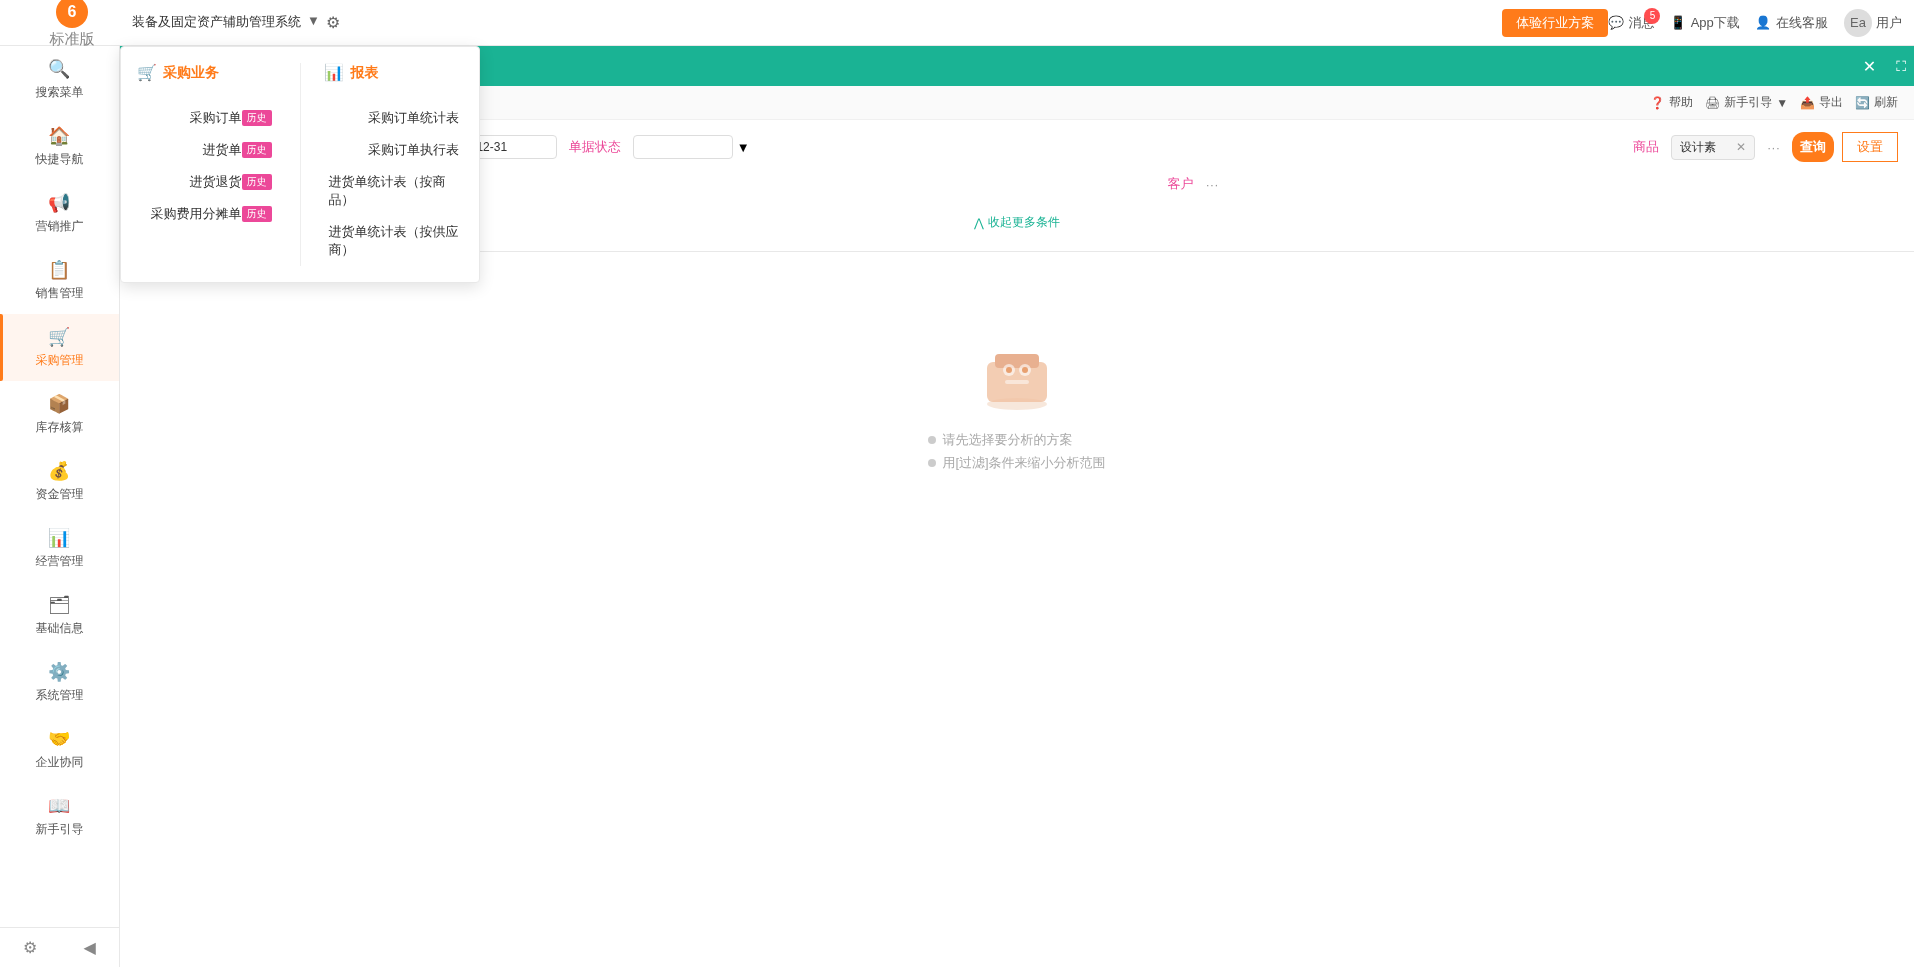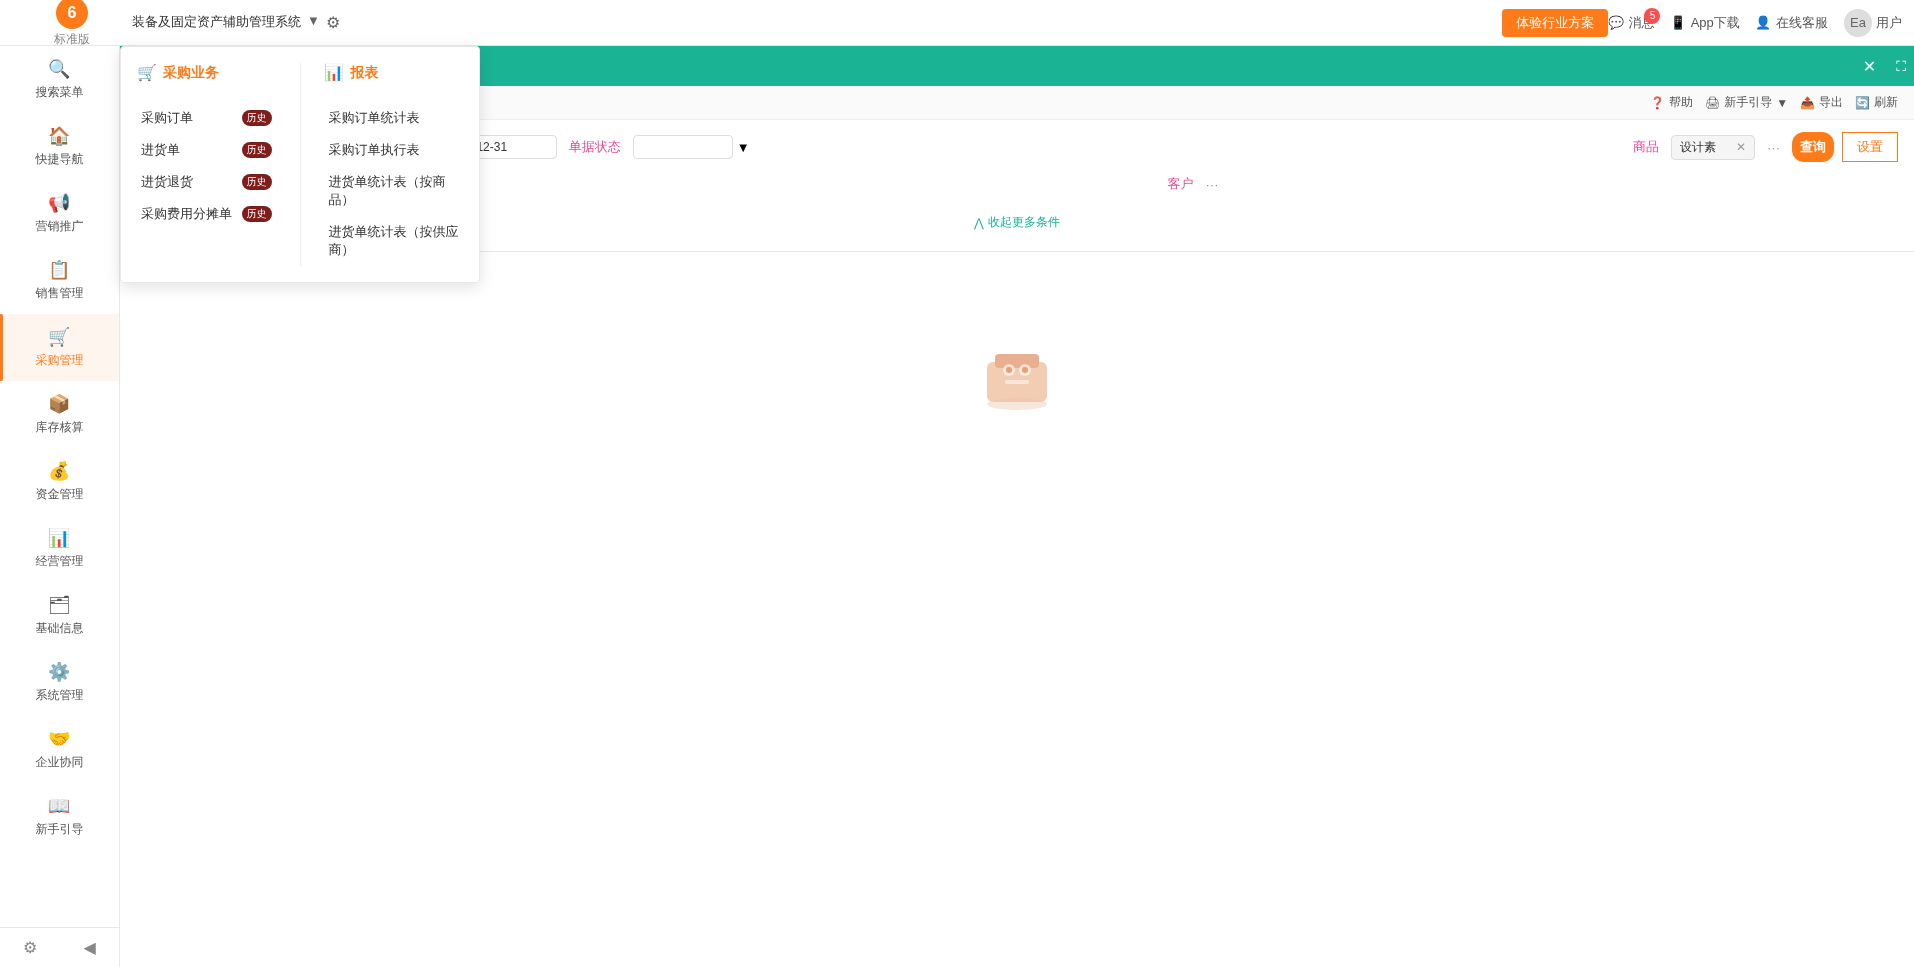--- a/index.html
+++ b/index.html
@@ -2,21 +2,21 @@
 <html><head>
   <meta charset="utf-8">
   <style>
     * { box-sizing: border-box; margin: 0; padding: 0; }
     body { font-family: "Microsoft YaHei", "PingFang SC", sans-serif; font-size: 13px; background: #f5f5f5; height: 967px; overflow: hidden; display: flex; flex-direction: column; }
 
     
     .topbar { height: 46px; background: #fff; display: flex; align-items: center; padding: 0 12px; border-bottom: 1px solid #e8e8e8; z-index: 100; }
     .topbar-logo { width: 120px; display: flex; flex-direction: column; align-items: center; justify-content: center; }
     .logo-icon { width: 32px; height: 32px; background: #ff7b1a; border-radius: 50%; display: flex; align-items: center; justify-content: center; color: white; font-size: 16px; font-weight: bold; }
-    .logo-text { font-size: 12px; color: #888; margin-top: 2px; }
+    .logo-text { font-size: 15px; color: #888; margin-top: 2px; }
     .topbar-system { display: flex; gap: 6px; color: #333; font-size: 13px; flex: 1; }
     .topbar-system span { font-weight: 500; }
     .topbar-dropdown { cursor: pointer; color: #666; }
     .topbar-settings { cursor: pointer; color: #666; font-size: 16px; }
     .topbar-industry { background: #ff7b1a; color: white; padding: 5px 14px; border-radius: 4px; font-size: 13px; cursor: pointer; border: none; }
     .topbar-right { display: flex; align-items: center; gap: 16px; color: #555; font-size: 13px; margin-left: auto; }
     .topbar-right-item { display: flex; align-items: center; gap: 4px; cursor: pointer; position: relative; }
     .badge { background: #ff4d4f; color: white; border-radius: 50%; width: 16px; height: 16px; font-size: 10px; display: flex; align-items: center; justify-content: center; position: absolute; top: -6px; right: -6px; }
     .user-avatar { width: 28px; height: 28px; border-radius: 50%; background: #ddd; display: flex; align-items: center; justify-content: center; font-size: 13px; color: #666; }
 
@@ -66,22 +66,22 @@
     
     .empty-state { display: flex; flex-direction: column; align-items: center; justify-content: center; padding: 80px 0; color: #999; }
     .empty-icon { width: 100px; height: 80px; position: relative; margin-bottom: 16px; }
     .empty-text { color: #aaa; font-size: 13px; line-height: 1.8; text-align: left; }
     .empty-text-item { display: flex; align-items: center; gap: 6px; }
     .dropdown-menu { position: fixed; left: 120px; top: 46px; background: white; border: 1px solid #e8e8e8; border-radius: 4px; box-shadow: 0 4px 16px rgba(0,0,0,0.12); width: 360px; z-index: 300; padding: 16px; }
     .dropdown-cols { display: flex; gap: 16px; }
     .dropdown-col { flex: 1; }
     .dropdown-col-title { display: flex; align-items: center; gap: 6px; color: #ff7b1a; font-size: 14px; font-weight: 600; margin-bottom: 12px; padding-bottom: 8px; }
     .dropdown-col-title-icon { font-size: 16px; }
-    .dropdown-item { display: flex; align-items: center; justify-content: space-between; padding: 7px 4px; cursor: pointer; color: #333; font-size: 13px; }
-    .history-badge { background: #7f1d1d; color: white; font-size: 10px; padding: 1px 5px; border-radius: 8px; }
+    .dropdown-item { display: flex; align-items: center; justify-content: flex-end; padding: 7px 4px; cursor: pointer; color: #333; font-size: 13px; }
+    .history-badge { background: #ec4899; color: white; font-size: 10px; padding: 1px 5px; border-radius: 2px; }
     .divider-v { width: 1px; background: #eee; margin: 0 8px; }
 
     
     .collapse-row { display: flex; align-items: center; justify-content: center; padding: 8px; color: #1ab394; font-size: 12px; cursor: pointer; gap: 4px; }
   </style>
 </head>
 <body>
 
 <div class="topbar">
   <div class="topbar-logo">
@@ -273,20 +273,30 @@
             <ellipse cx="50" cy="72" rx="30" ry="6" fill="#f0d0b8" opacity="0.5"></ellipse>
             <rect x="20" y="30" width="60" height="40" rx="6" fill="#f0c0a0" opacity="0.8"></rect>
             <rect x="28" y="22" width="44" height="14" rx="4" fill="#e8b090"></rect>
             <circle cx="42" cy="38" r="6" fill="#fff" opacity="0.6"></circle>
             <circle cx="58" cy="38" r="6" fill="#fff" opacity="0.6"></circle>
             <circle cx="42" cy="38" r="3" fill="#e8a070"></circle>
             <circle cx="58" cy="38" r="3" fill="#e8a070"></circle>
             <rect x="38" y="48" width="24" height="4" rx="2" fill="#fff" opacity="0.5"></rect>
           </svg>
         </div>
+        <div class="empty-text">
+          <div class="empty-text-item">
+            <span style="width:8px;height:8px;border-radius:50%;background:#ccc;display:inline-block;"></span>
+            <span>请先选择要分析的方案</span>
+          </div>
+          <div class="empty-text-item">
+            <span style="width:8px;height:8px;border-radius:50%;background:#ccc;display:inline-block;"></span>
+            <span>用[过滤]条件来缩小分析范围</span>
+          </div>
+        </div>
       </div>
     </div>
   </div>
 </div>
 
 <div class="dropdown-menu">
   <div class="dropdown-cols">
 
     <div class="dropdown-col">
       <div class="dropdown-col-title">

